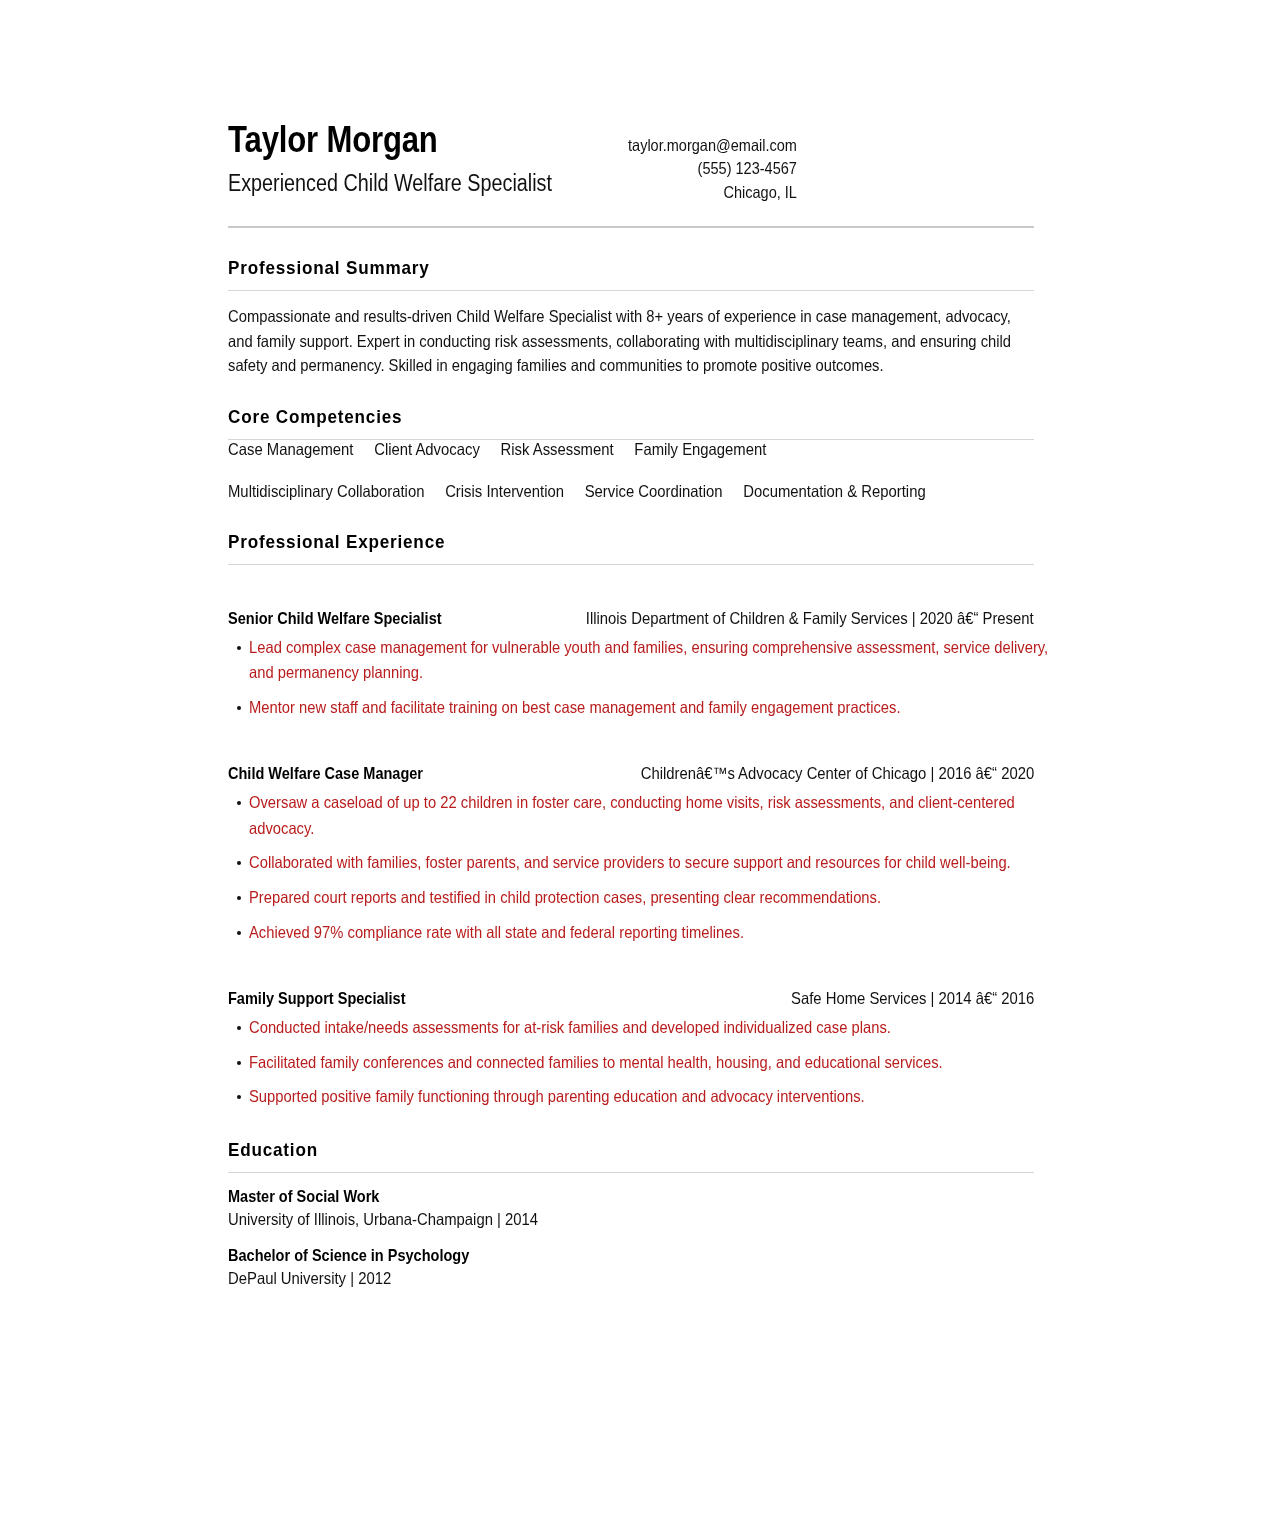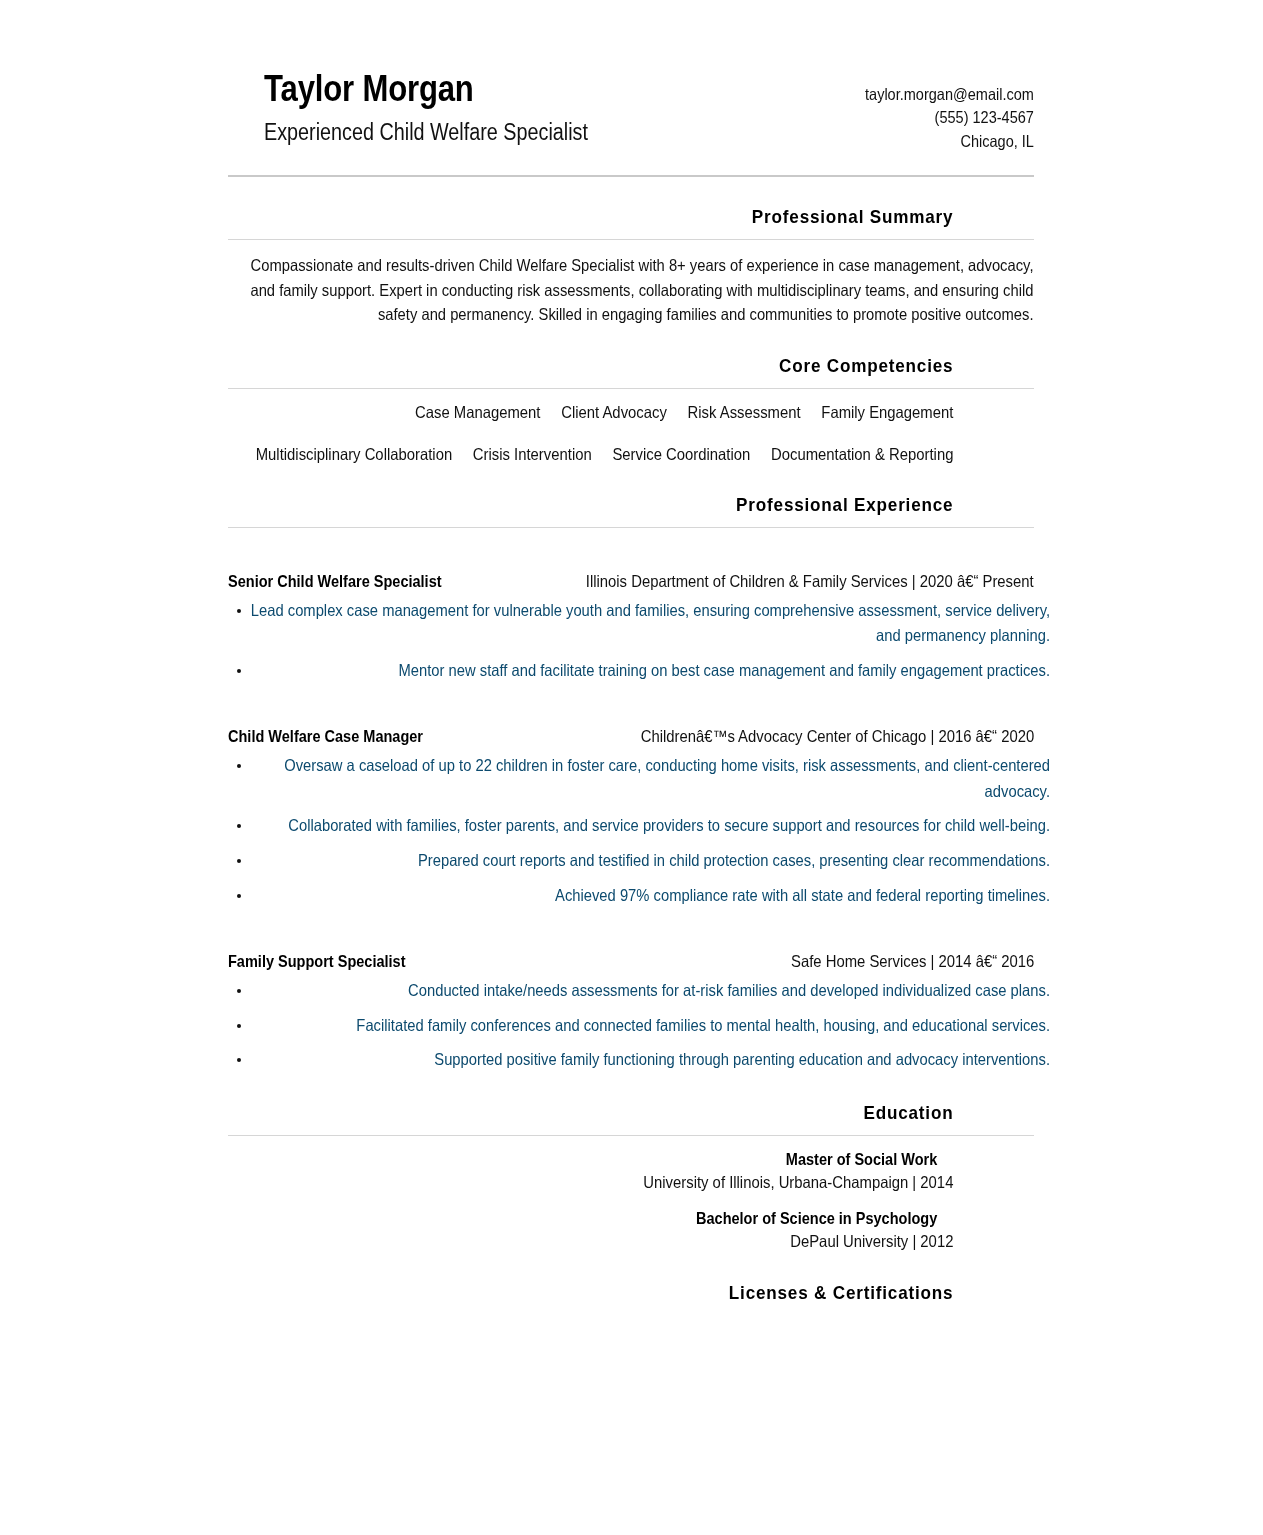--- a/index.html
+++ b/index.html
@@ -29,24 +29,22 @@
   .sheet {
     position: absolute;
     left: 228px;
     top: 0;
     width: 806px;
   }
 
   
   .header {
     display: flex;
-    justify-content: space-between;
     align-items: flex-start;
-    padding-top: 69px;
-    margin-left: 36px;
+    padding-top: 120px;
   }
   .name-block { flex: 0 0 auto; }
   .name {
     font-size: 37px;
     font-weight: bold;
     line-height: 1.08;
     letter-spacing: -0.2px;
     transform: scaleX(0.84);
     transform-origin: left top;
     white-space: nowrap;
@@ -74,21 +72,21 @@
   }
   .contact div { white-space: nowrap; }
 
   .header-rule {
     height: 0;
     border-top: 2px solid #c9c9c9;
     margin-top: 22px;
   }
 
   
-  .section { margin-top: 29px; text-align: right; }
+  .section { margin-top: 29px; }
   .section-title {
     font-size: 19px;
     font-weight: bold;
     letter-spacing: 0.9px;
     color: #000000;
     transform: scaleX(0.9);
     transform-origin: left top;
     white-space: nowrap;
   }
   .section-rule {
@@ -101,21 +99,21 @@
     font-size: 16.5px;
     line-height: 1.47;
     margin-top: 13px;
     transform: scaleX(0.895);
     transform-origin: left top;
     width: 900px;
     color: #111111;
   }
 
   
-  .comp-rows { margin-top: 14px; }
+  .comp-rows { }
   .comp-row {
     font-size: 16.5px;
     line-height: 1.2;
     margin-bottom: 22px;
     transform: scaleX(0.9);
     transform-origin: left top;
     white-space: nowrap;
     color: #111111;
   }
   .comp-row:last-child { margin-bottom: 0; }
@@ -157,21 +155,21 @@
     list-style: none;
     margin: 4px 0 0 0;
     padding: 0;
   }
   ul.bullets li {
     position: relative;
     padding-left: 21px;
     font-size: 16.5px;
     line-height: 1.55;
     margin-bottom: 9px;
-    color: #0c4a6e;
+    color: #b91c1c;
   }
   ul.bullets li:last-child { margin-bottom: 0; }
   ul.bullets li .btext {
     display: block;
     transform: scaleX(0.895);
     transform-origin: left top;
     width: 895px;
   }
   ul.bullets li::before {
     content: "";

